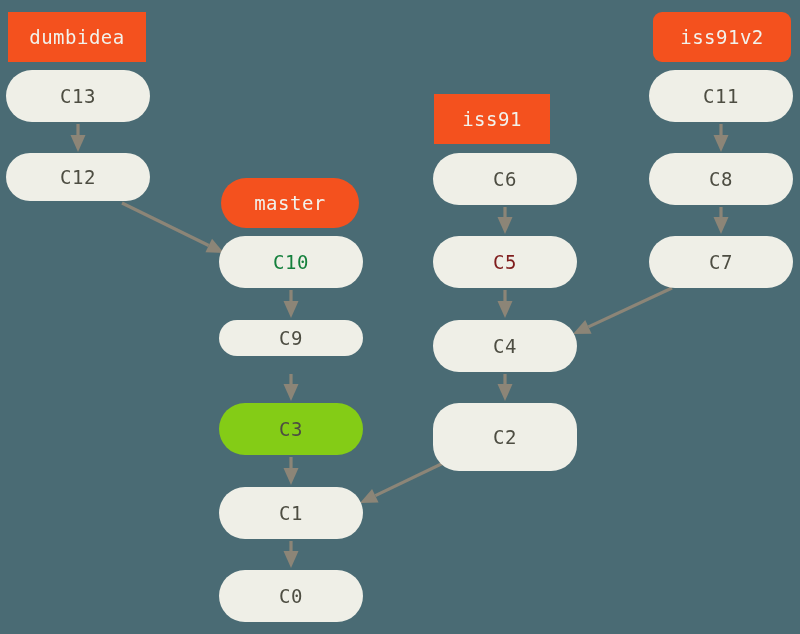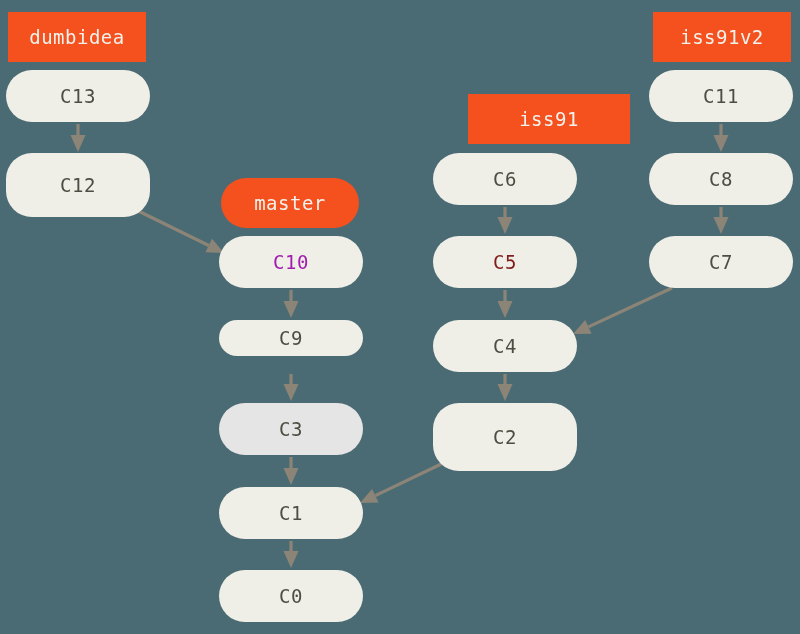--- a/index.html
+++ b/index.html
@@ -105,32 +105,32 @@
         </g>
         <g>
           <line x1="672" y1="288" x2="588.4170274726129" y2="326.836532689493" stroke="#8C8577" stroke-width="3.2"></line>
           <polygon points="573,334 585.2566742473892,320.03490292216384 591.5773806978365,333.6381624568222" fill="#8C8577"></polygon>
         </g>
       </g>
   </svg>
 
   <div id="node-layer">
       <div class="commit-node" style="left: 6px; top: 70px; width: 144px; height: 52px; background: rgb(239, 239, 231); color: rgb(77, 77, 66);">C13</div>
-      <div class="commit-node" style="left: 6px; top: 153px; width: 144px; height: 64px; background: rgb(239, 239, 231); color: rgb(77, 77, 66);">C12</div>
-      <div class="commit-node" style="left: 219px; top: 236px; width: 144px; height: 52px; background: rgb(239, 239, 231); color: #a21caf;">C10</div>
+      <div class="commit-node" style="left: 6px; top: 153px; width: 144px; height: 48px; background: rgb(239, 239, 231); color: rgb(77, 77, 66);">C12</div>
+      <div class="commit-node" style="left: 219px; top: 236px; width: 144px; height: 52px; background: rgb(239, 239, 231); color: #15803d;">C10</div>
       <div class="commit-node" style="left: 219px; top: 320px; width: 144px; height: 36px; background: rgb(239, 239, 231); color: rgb(77, 77, 66);">C9</div>
-      <div class="commit-node" style="left: 219px; top: 403px; width: 144px; height: 52px; background: #e5e5e5; color: rgb(77, 77, 66);">C3</div>
+      <div class="commit-node" style="left: 219px; top: 403px; width: 144px; height: 52px; background: #84cc16; color: rgb(77, 77, 66);">C3</div>
       <div class="commit-node" style="left: 219px; top: 487px; width: 144px; height: 52px; background: rgb(239, 239, 231); color: rgb(77, 77, 66);">C1</div>
       <div class="commit-node" style="left: 219px; top: 570px; width: 144px; height: 52px; background: rgb(239, 239, 231); color: rgb(77, 77, 66);">C0</div>
       <div class="commit-node" style="left: 433px; top: 153px; width: 144px; height: 52px; background: rgb(239, 239, 231); color: rgb(77, 77, 66);">C6</div>
       <div class="commit-node" style="left: 433px; top: 236px; width: 144px; height: 52px; background: rgb(239, 239, 231); color: #7f1d1d;">C5</div>
       <div class="commit-node" style="left: 433px; top: 320px; width: 144px; height: 52px; background: rgb(239, 239, 231); color: rgb(77, 77, 66);">C4</div>
       <div class="commit-node" style="left: 433px; top: 403px; width: 144px; height: 68px; background: rgb(239, 239, 231); color: rgb(77, 77, 66);">C2</div>
       <div class="commit-node" style="left: 649px; top: 70px; width: 144px; height: 52px; background: rgb(239, 239, 231); color: rgb(77, 77, 66);">C11</div>
       <div class="commit-node" style="left: 649px; top: 153px; width: 144px; height: 52px; background: rgb(239, 239, 231); color: rgb(77, 77, 66);">C8</div>
       <div class="commit-node" style="left: 649px; top: 236px; width: 144px; height: 52px; background: rgb(239, 239, 231); color: rgb(77, 77, 66);">C7</div>
       <div class="branch-label" style="left: 8px; top: 12px; width: 138px; height: 50px; background: rgb(244, 81, 30); color: rgb(242, 242, 236);">dumbidea</div>
       <div class="branch-label" style="left: 221px; top: 178px; width: 138px; height: 50px; background: rgb(244, 81, 30); color: rgb(242, 242, 236); border-radius: 25px;">master</div>
-      <div class="branch-label" style="left: 434px; top: 94px; width: 162px; height: 50px; background: rgb(244, 81, 30); color: rgb(242, 242, 236); margin-left: 34px;">iss91</div>
-      <div class="branch-label" style="left: 653px; top: 12px; width: 138px; height: 50px; background: rgb(244, 81, 30); color: rgb(242, 242, 236);">iss91v2</div>
+      <div class="branch-label" style="left: 434px; top: 94px; width: 116px; height: 50px; background: rgb(244, 81, 30); color: rgb(242, 242, 236);">iss91</div>
+      <div class="branch-label" style="left: 653px; top: 12px; width: 138px; height: 50px; background: rgb(244, 81, 30); color: rgb(242, 242, 236); border-radius: 9px;">iss91v2</div>
     </div>
 
 </div>
 
 </body></html>

